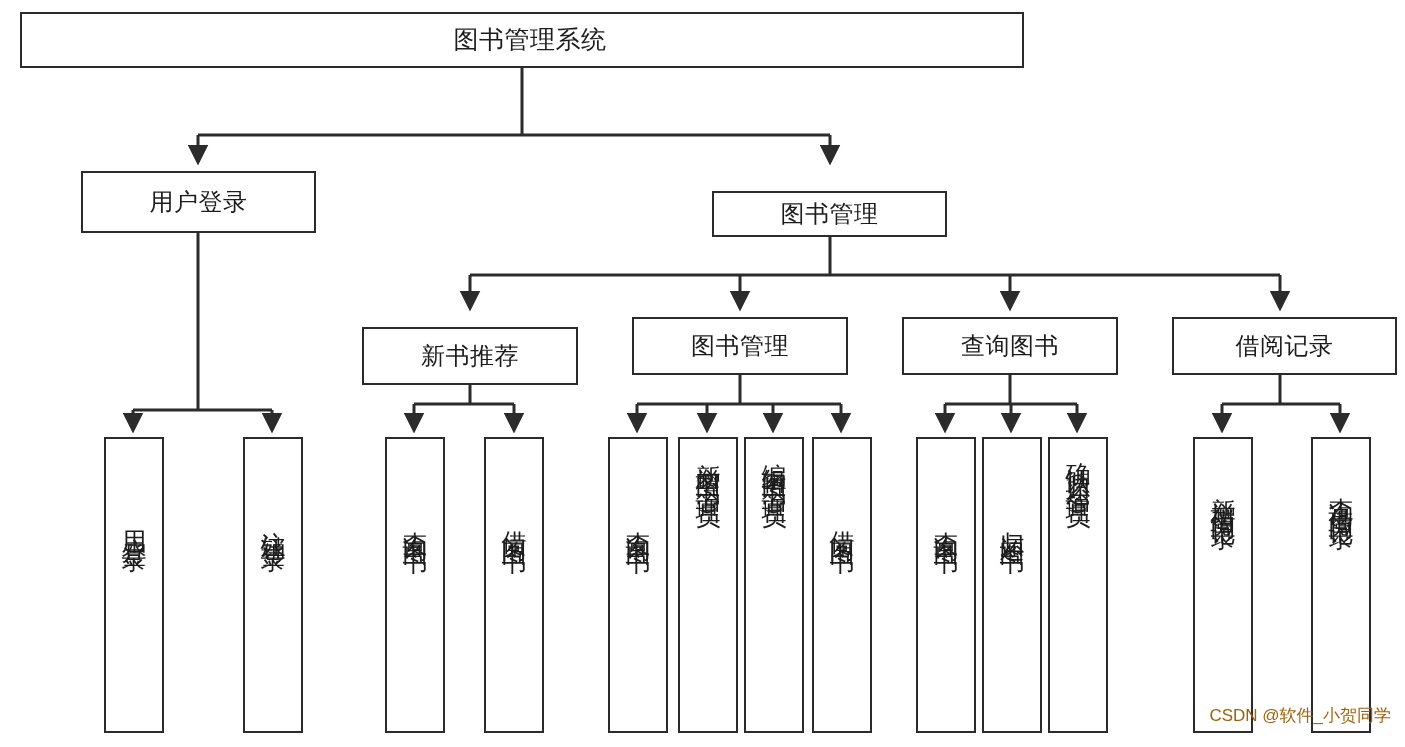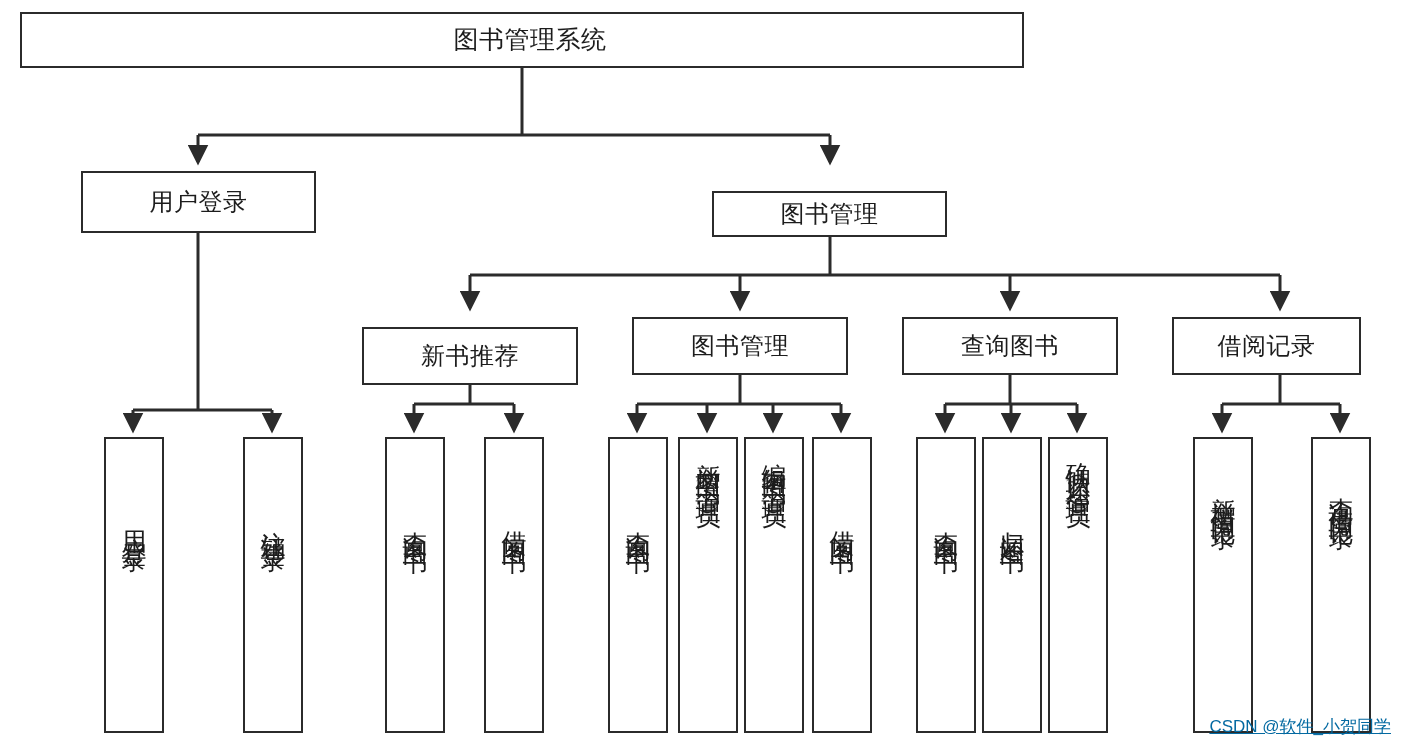--- a/index.html
+++ b/index.html
@@ -60,27 +60,26 @@
     writing-mode: vertical-rl;
     text-orientation: upright;
     font-size: 25px;
     line-height: 1.0;
     letter-spacing: 6px;
     white-space: nowrap;
   }
   .watermark {
     position: absolute;
     right: 14px;
-    bottom: 9px;
+    bottom: 20px;
     font-size: 17px;
-    color: #0369a1;
+    color: #a16207;
     z-index: 5;
     white-space: nowrap;
     font-family: "Liberation Sans", "DejaVu Sans", sans-serif;
-    text-decoration: underline;
   }
 </style>
 </head>
 <body>
 
 <div id="canvas">
 
   <svg id="edges" viewBox="0 0 1405 747" width="1405" height="747">
     <defs>
       <marker id="arrow" viewBox="0 0 12 12" refX="10" refY="6" markerWidth="7" markerHeight="7" orient="auto-start-reverse">
@@ -144,21 +143,21 @@
 
   <div class="node horiz" style="left:362px; top:317px; width:216px; height:58px;margin-top:10px;">
     <span class="label">新书推荐</span>
   </div>
   <div class="node horiz" style="left:632px; top:317px; width:216px; height:58px;">
     <span class="label">图书管理</span>
   </div>
   <div class="node horiz" style="left:902px; top:317px; width:216px; height:58px;">
     <span class="label">查询图书</span>
   </div>
-  <div class="node horiz" style="left:1172px; top:317px; width:189px; height:58px;">
+  <div class="node horiz" style="left:1172px; top:317px; width:225px; height:58px;">
     <span class="label">借阅记录</span>
   </div>
 
   <div class="node vert" style="left:104px; top:437px; width:60px; height:296px; padding-top:72px;">
     <span class="label">用户登录</span>
   </div>
   <div class="node vert" style="left:243px; top:437px; width:60px; height:296px; padding-top:72px;">
     <span class="label">注销登录</span>
   </div>
 

